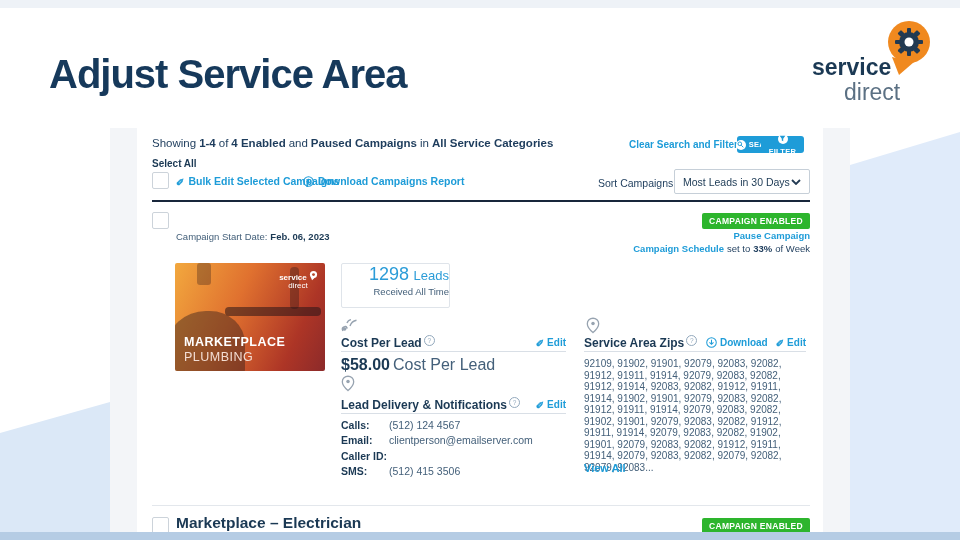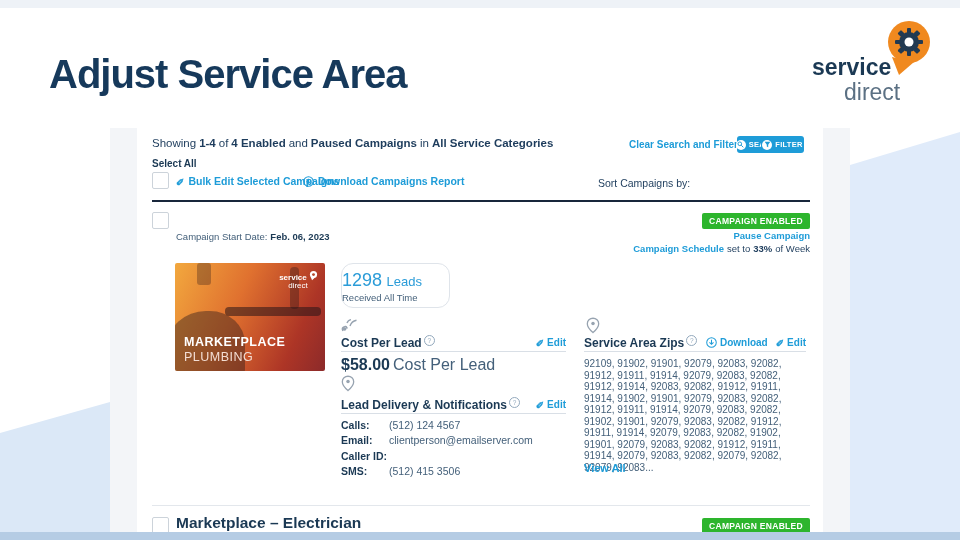--- a/index.html
+++ b/index.html
@@ -24,21 +24,21 @@
   #deco-left{left:0;top:128px;width:110px;height:404px;background:#fff;}
   #deco-left .wedge{position:absolute;left:0;top:0;width:110px;height:404px;background:#dbe8f7;clip-path:polygon(0 305px,110px 274px,110px 404px,0 404px);}
   #deco-right{left:850px;top:128px;width:110px;height:404px;background:#fff;}
   #deco-right .wedge{position:absolute;left:0;top:0;width:110px;height:404px;background:#e0ebfa;clip-path:polygon(0 37px,110px 4px,110px 404px,0 404px);}
   
   #panel{left:137px;top:128px;width:686px;height:404px;background:#fff;}
   #showing-line{left:15px;top:9px;font-size:11.5px;color:#1d3c5c;}
   #clear-link{left:492px;top:11px;font-size:10px;}
   .btn{height:17px;background:#1e9cd8;border:none;border-radius:3px;color:#fff;font-size:7.5px;font-weight:bold;font-family:"Liberation Sans",sans-serif;display:flex;align-items:center;justify-content:center;gap:3px;letter-spacing:.3px;cursor:pointer;}
   #search-btn{left:600px;top:8px;width:44px;}
-  #filter-btn{left:624px;top:8px;width:43px;}
+  #filter-btn{left:624px;top:8px;width:43px;flex-direction:column;}
   .btn .circ{width:10px;height:10px;border-radius:50%;background:#fff;display:flex;align-items:center;justify-content:center;flex:none;}
   #select-all-label{left:15px;top:30px;font-size:10px;font-weight:bold;color:#1b3954;}
   .cb{width:15px;height:15px;background:#fff;border:1px solid #ccd3da;border-radius:2px;cursor:pointer;}
   #cb-all{left:15px;top:44px;}
   .iconlink{display:flex;align-items:center;gap:4px;font-size:10.5px;}
   #bulk-edit{left:39px;top:47px;}
   #dl-report{left:166px;top:47px;}
   #sort-label{left:461px;top:49px;font-size:10.5px;color:#1d3c5c;}
   #sort-select{left:537px;top:41px;width:136px;height:25px;border:1px solid #c6cfd8;border-radius:2px;background:#fff;display:flex;align-items:center;justify-content:space-between;padding:0 8px;font-size:10.5px;color:#1b3954;cursor:pointer;box-sizing:border-box;}
   #divider-dark{left:15px;top:72px;width:658px;height:2px;background:#18263b;}
@@ -53,21 +53,21 @@
   #thumb{left:38px;top:135px;width:150px;height:108px;border-radius:2px;overflow:hidden;background:linear-gradient(115deg,#f2a83e 0%,#e0712f 40%,#ad3526 78%,#8c2a2a 100%);}
   #thumb .pipe-h{position:absolute;right:4px;top:44px;width:96px;height:9px;background:rgba(38,20,24,.55);border-radius:4px;}
   #thumb .pipe-v{position:absolute;right:26px;top:4px;width:9px;height:42px;background:rgba(38,20,24,.35);border-radius:4px;}
   #thumb .pipe-v2{position:absolute;left:22px;top:0px;width:14px;height:22px;background:rgba(38,20,24,.30);border-radius:3px;}
   #thumb .person{position:absolute;left:-8px;bottom:-12px;width:78px;height:72px;background:rgba(52,30,28,.45);border-radius:50% 45% 20% 20%;}
   #thumb .mlogo{position:absolute;right:7px;top:8px;color:#fff;font-size:8px;line-height:8px;text-align:left;}
   #thumb .mlogo .l1{font-weight:bold;}
   #thumb .t1{position:absolute;left:9px;bottom:22px;color:#fff;font-size:12.5px;font-weight:bold;letter-spacing:.5px;}
   #thumb .t2{position:absolute;left:9px;bottom:7px;color:#f3ddd3;font-size:12.5px;letter-spacing:.5px;}
   
-  .stat{border:1px solid #dfe4ea;border-radius:12px;background:#fff;text-align:left;box-sizing:border-box;padding-top:6px;}
+  .stat{border:1px solid #dfe4ea;border-radius:2px;background:#fff;text-align:right;box-sizing:border-box;}
   #stat-1{left:204px;top:135px;width:109px;height:45px;}
   #stat-2{left:320px;top:135px;width:110px;height:45px;}
   .stat .v{font-size:18px;color:#2b9cd8;}
   .stat .u{font-size:13px;color:#2b9cd8;}
   .stat .c{font-size:9.5px;color:#44607a;margin-top:1px;}
   
   .sec-title-row{display:flex;align-items:center;justify-content:space-between;}
   .sec-title{font-size:12px;font-weight:bold;color:#1b3954;}
   .qmark{display:inline-block;width:9px;height:9px;border:1px solid #93a9bd;border-radius:50%;color:#93a9bd;font-size:6.5px;line-height:9px;text-align:center;vertical-align:4px;margin-left:2px;font-weight:normal;}
   .sec-div{height:1px;background:#d9dfe6;}
@@ -172,20 +172,26 @@
 
     <a class="abs link iconlink" id="dl-report">
       <svg width="11" height="11" viewBox="0 0 12 12">
           <circle cx="6" cy="6" r="5.2" fill="none" stroke="#1e9cd8" stroke-width="1.1"></circle>
           <path d="M6 3 V7.6 M3.8 5.8 L6 8 L8.2 5.8" fill="none" stroke="#1e9cd8" stroke-width="1.1"></path>
         </svg>
       <span>Download Campaigns Report</span>
     </a>
 
     <div class="abs" id="sort-label">Sort Campaigns by:</div>
+    <div class="abs" id="sort-select">
+      <span>Most Leads in 30 Days</span>
+      <svg width="10" height="6" viewBox="0 0 10 6">
+          <path d="M1 1 L5 5 L9 1" fill="none" stroke="#223a52" stroke-width="1.8"></path>
+        </svg>
+    </div>
 
     <div class="abs" id="divider-dark"></div>
 
     <div class="abs cb" id="cb-1"></div>
     <div class="badge" id="badge-1">CAMPAIGN ENABLED</div>
     <div class="abs" id="start-line">
       <span class="seg">Campaign Start Date:</span><span class="bold navy">Feb. 06, 2023</span>
     </div>
     <a class="abs link" id="pause-link" style="position:absolute;">Pause Campaign</a>
     <div class="abs" id="schedule-line">

